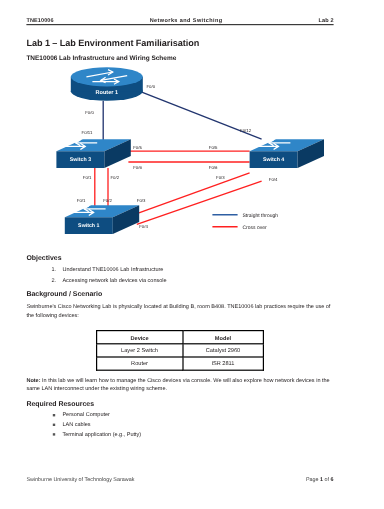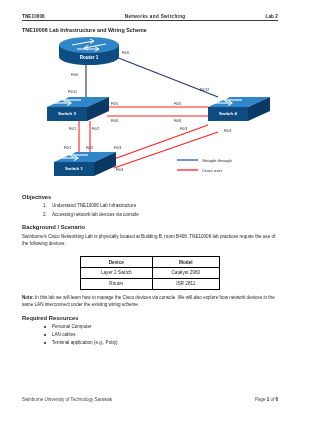--- a/index.html
+++ b/index.html
@@ -65,20 +65,21 @@
 <body>
 
 <div class="page">
 
   <div class="hdr">
     <span>TNE10006</span>
     <span class="hdr-mid">Networks and Switching</span>
     <span>Lab 2</span>
   </div>
 
+  <h1 class="title">Lab 1 – Lab Environment Familiarisation</h1>
   <div class="subtitle">TNE10006 Lab Infrastructure and Wiring Scheme</div>
 
   <div class="diagram">
     <svg width="256" height="152" viewBox="0 0 256 152" xmlns="http://www.w3.org/2000/svg">
       <defs>
 
         <g id="switch">
           <polygon points="0,10 22,0 62,0 40,10" fill="#2f86c8"></polygon>
           <polygon points="0,10 40,10 40,24 0,24" fill="#0e4d81"></polygon>
           <polygon points="40,10 62,0 62,14 40,24" fill="#0a3a63"></polygon>

